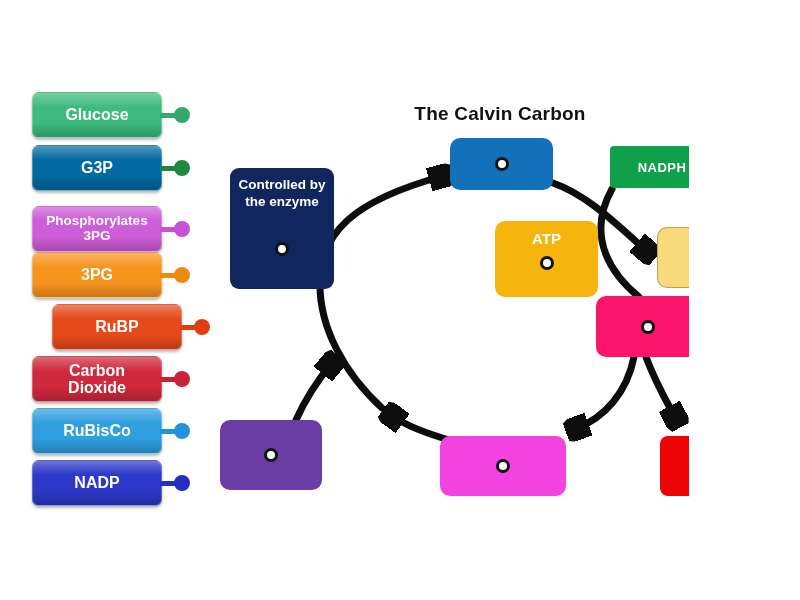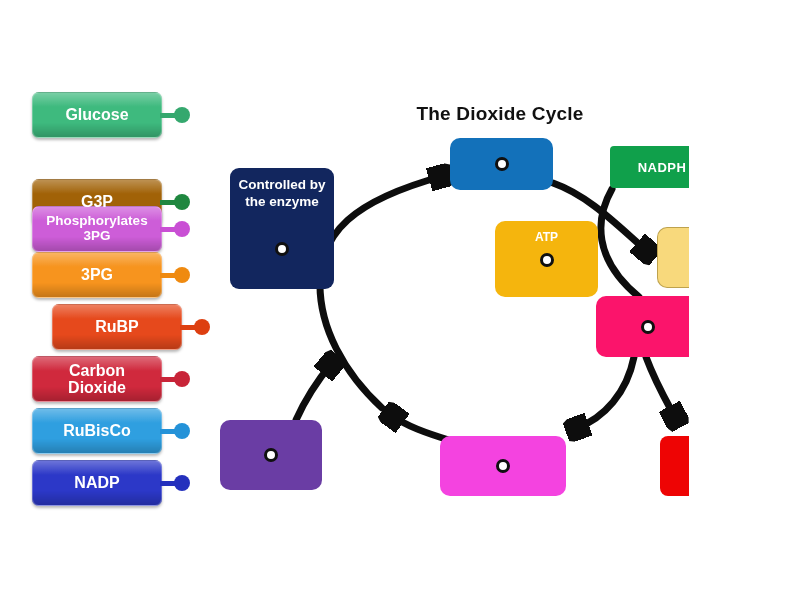--- a/index.html
+++ b/index.html
@@ -33,39 +33,39 @@
   #arrows{position:absolute;left:0;top:0;z-index:1;pointer-events:none;}
   #arrows path{stroke:#0d0d0d;stroke-width:7;fill:none;stroke-linecap:round;}
   .zone{position:absolute;z-index:2;border-radius:10px;display:flex;flex-direction:column;
         align-items:center;justify-content:center;color:#fff;font-weight:bold;text-align:center;}
   .dot{width:8px;height:8px;background:#fff;border:3.5px solid #101010;border-radius:50%;box-sizing:content-box;}
   #zone-enzyme{left:230px;top:168px;width:104px;height:121px;border-radius:9px;justify-content:flex-start;padding-top:9px;box-sizing:border-box;font-size:13.5px;line-height:1.25;}
   #zone-enzyme .dot{position:absolute;top:74px;left:50%;margin-left:-7.5px;}
   #zone-enzyme .txt{padding:0 4px;}
   #zone-top-blue{left:450px;top:138px;width:103px;height:52px;}
   #box-nadph{left:610px;top:146px;width:104px;height:42px;border-radius:4px;font-size:13px;letter-spacing:.5px;}
-  #zone-atp{left:495px;top:221px;width:103px;height:76px;justify-content:flex-start;padding-top:9px;box-sizing:border-box;font-size:12px;}
+  #zone-atp{left:495px;top:221px;width:103px;height:76px;justify-content:flex-start;padding-top:9px;box-sizing:border-box;font-size:15px;}
   #zone-atp .dot{margin-top:9px;}
   #zone-light-yellow{left:657px;top:227px;width:108px;height:61px;border:1px solid rgba(120,95,20,.45);box-sizing:border-box;}
   #zone-pink-right{left:596px;top:296px;width:104px;height:61px;}
   #zone-purple{left:220px;top:420px;width:102px;height:70px;}
   #zone-magenta{left:440px;top:436px;width:126px;height:60px;}
   #zone-red{left:660px;top:436px;width:103px;height:60px;border-radius:8px;}
 </style>
 </head>
 <body>
 
 <div id="stage">
 
   <div class="label" id="label-0" style="background-color: rgb(62, 186, 126);">
     <span class="txt">Glucose</span>
     <span class="stem" style="background-color: rgb(53, 168, 110);"></span>
     <span class="knob" style="background-color: rgb(53, 168, 110);"></span>
   </div>
-  <div class="label" id="label-1" style="background-color: #a16207; margin-top: 34px;">
+  <div class="label" id="label-1" style="background-color: #0369a1;">
     <span class="txt">G3P</span>
     <span class="stem" style="background-color: rgb(31, 135, 63);"></span>
     <span class="knob" style="background-color: rgb(31, 135, 63);"></span>
   </div>
   <div class="label small" id="label-2" style="background-color: rgb(205, 93, 216);">
     <span class="txt">Phosphorylates 3PG</span>
     <span class="stem" style="background-color: rgb(201, 79, 212);"></span>
     <span class="knob" style="background-color: rgb(201, 79, 212);"></span>
   </div>
   <div class="label" id="label-3" style="background-color: rgb(247, 148, 30);">
@@ -87,21 +87,21 @@
     <span class="txt">RuBisCo</span>
     <span class="stem" style="background-color: rgb(36, 146, 216);"></span>
     <span class="knob" style="background-color: rgb(36, 146, 216);"></span>
   </div>
   <div class="label" id="label-7" style="background-color: rgb(44, 56, 200);">
     <span class="txt">NADP</span>
     <span class="stem" style="background-color: rgb(36, 48, 189);"></span>
     <span class="knob" style="background-color: rgb(36, 48, 189);"></span>
   </div>
 
-  <div id="diagram-title">The Dioxide Cycle</div>
+  <div id="diagram-title">The Calvin Carbon</div>
 
   <svg id="arrows" width="800" height="600" viewBox="0 0 800 600">
     <defs>
       <marker id="ah" viewBox="0 0 10 10" refX="6" refY="5" markerWidth="3.4" markerHeight="3.4" orient="auto">
         <path d="M0,0 L10,5 L0,10 L2.5,5 Z" fill="#0d0d0d" stroke="none"></path>
       </marker>
     </defs>
     <path d="M 452 441 C 426 433 406 426 391 415" marker-end="url(#ah)"></path>
     <path d="M 382 408 C 344 373 319 327 320 282 C 321 233 352 201 443 176" marker-end="url(#ah)"></path>
     <path d="M 296 420 C 305 400 317 381 332 363" marker-end="url(#ah)"></path>

